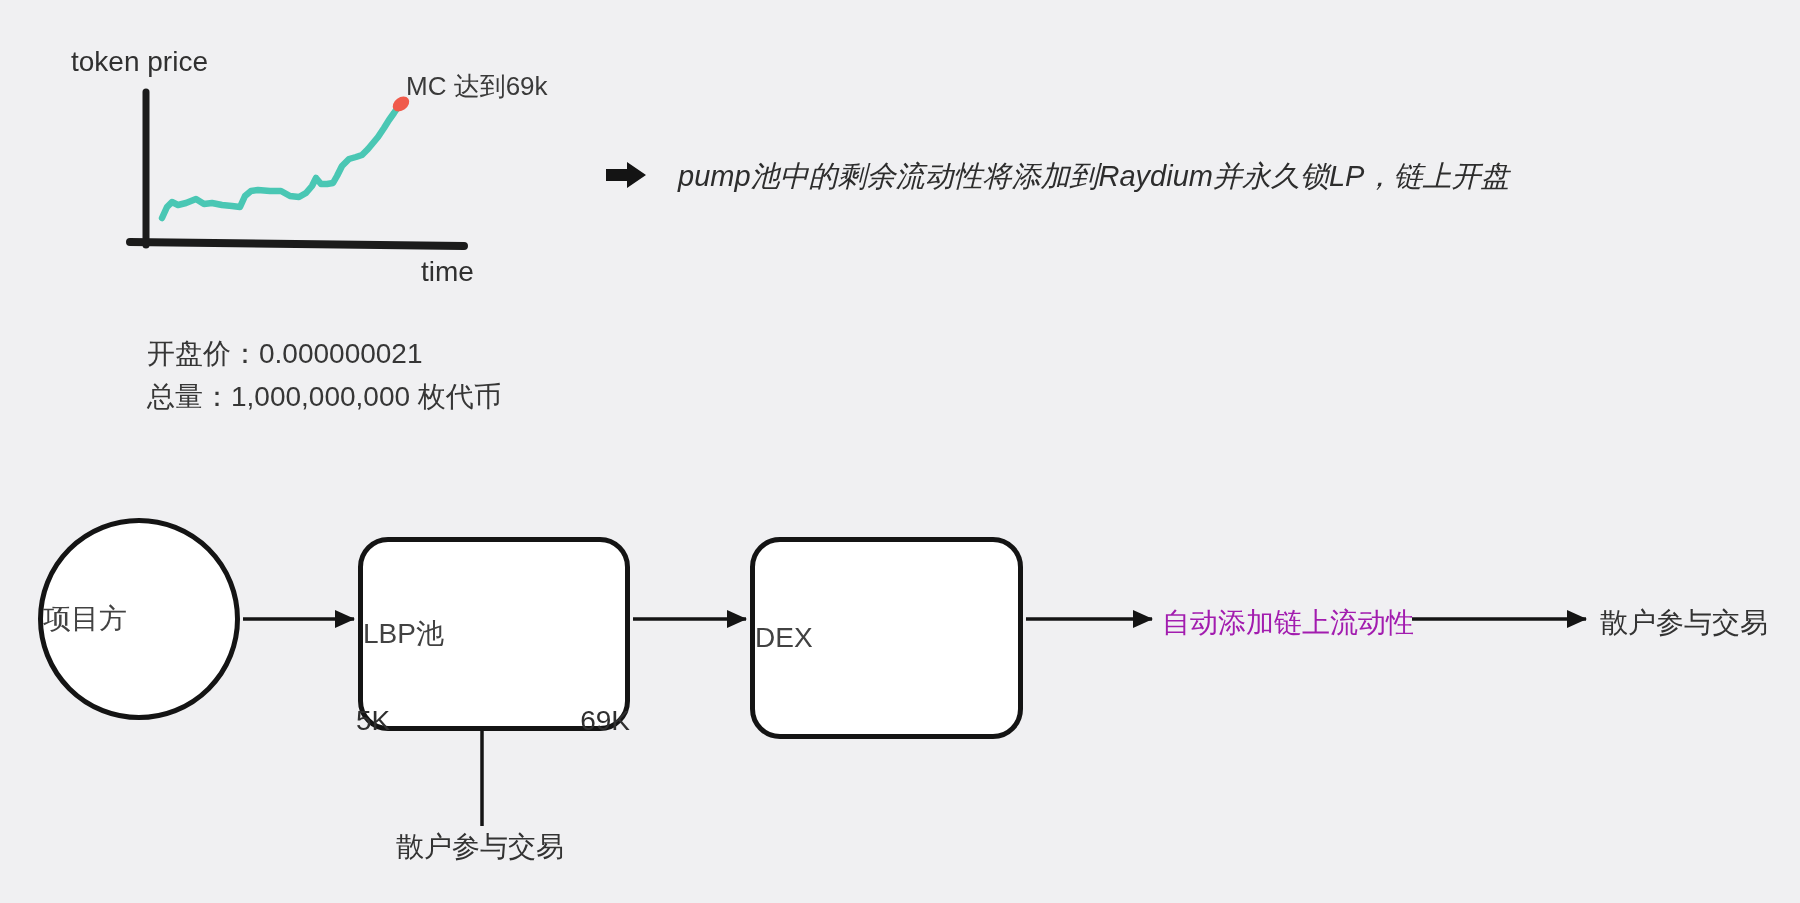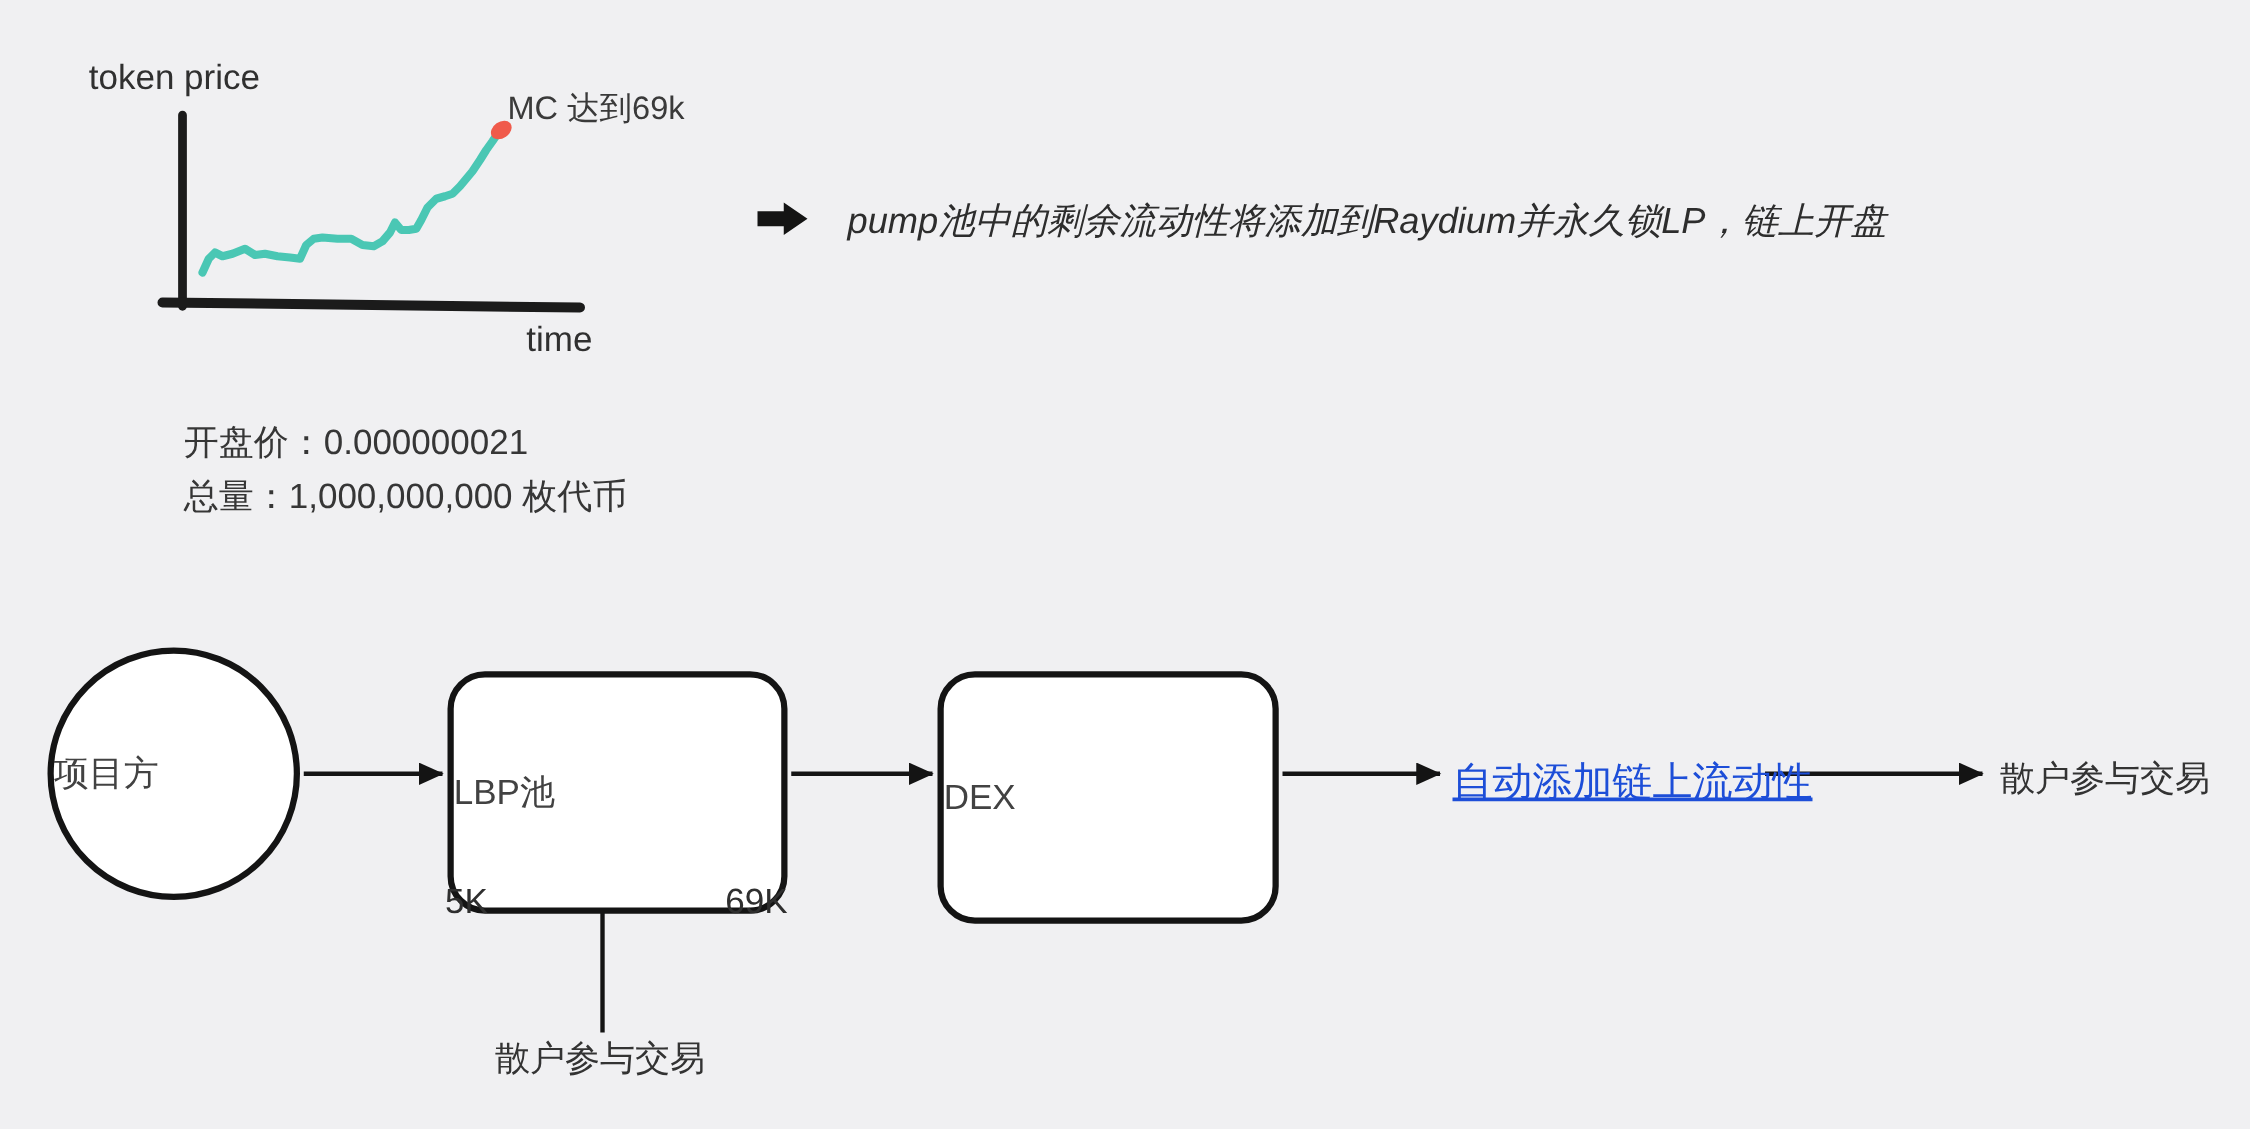--- a/index.html
+++ b/index.html
@@ -21,21 +21,21 @@
   .node{
     position:absolute;background:#ffffff;border:5px solid #141414;
     display:flex;align-items:center;justify-content:flex-start;
     font-size:28px;color:#424242;box-sizing:border-box;
   }
   .node-circle{left:38px;top:518px;width:202px;height:202px;border-radius:50%;}
   .node-lbp{left:358px;top:537px;width:272px;height:194px;border-radius:30px;}
   .node-dex{left:750px;top:537px;width:273px;height:202px;border-radius:30px;}
   .lbl-0k{left:356px;top:705px;font-size:28px;color:#2f2f2f;}
   .lbl-69k{left:560px;top:705px;width:70px;text-align:right;font-size:28px;color:#2f2f2f;}
-  .lbl-auto-liq{left:1162px;top:604px;font-size:32px;color:#1d4ed8;text-decoration:underline;}
+  .lbl-auto-liq{left:1162px;top:604px;font-size:28px;color:#a21caf;}
   .lbl-retail-right{left:1600px;top:604px;font-size:28px;color:#333333;}
   .lbl-retail-bottom{left:396px;top:828px;font-size:28px;color:#333333;}
 </style>
 </head>
 <body>
 
 <div class="canvas">
 
   <svg class="overlay" width="1800" height="903" viewBox="0 0 1800 903">
     <defs>

